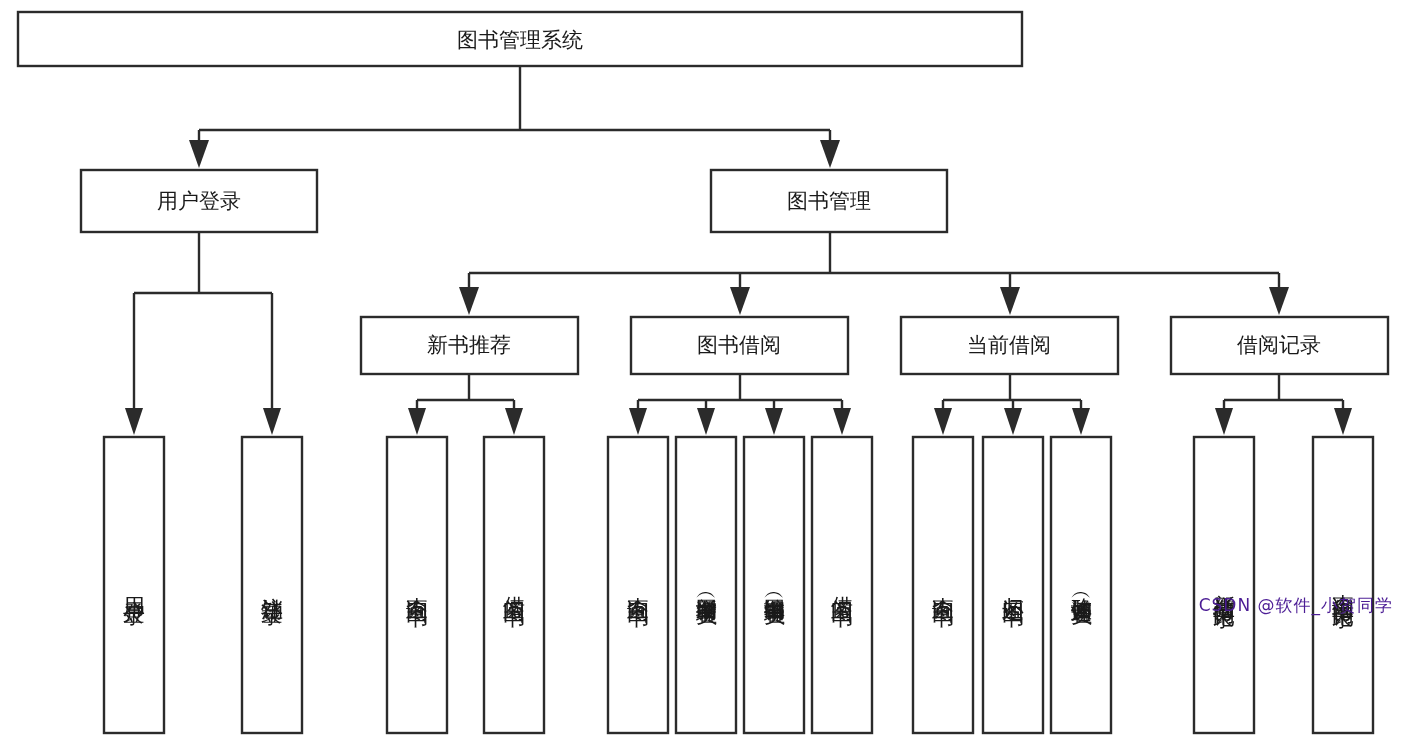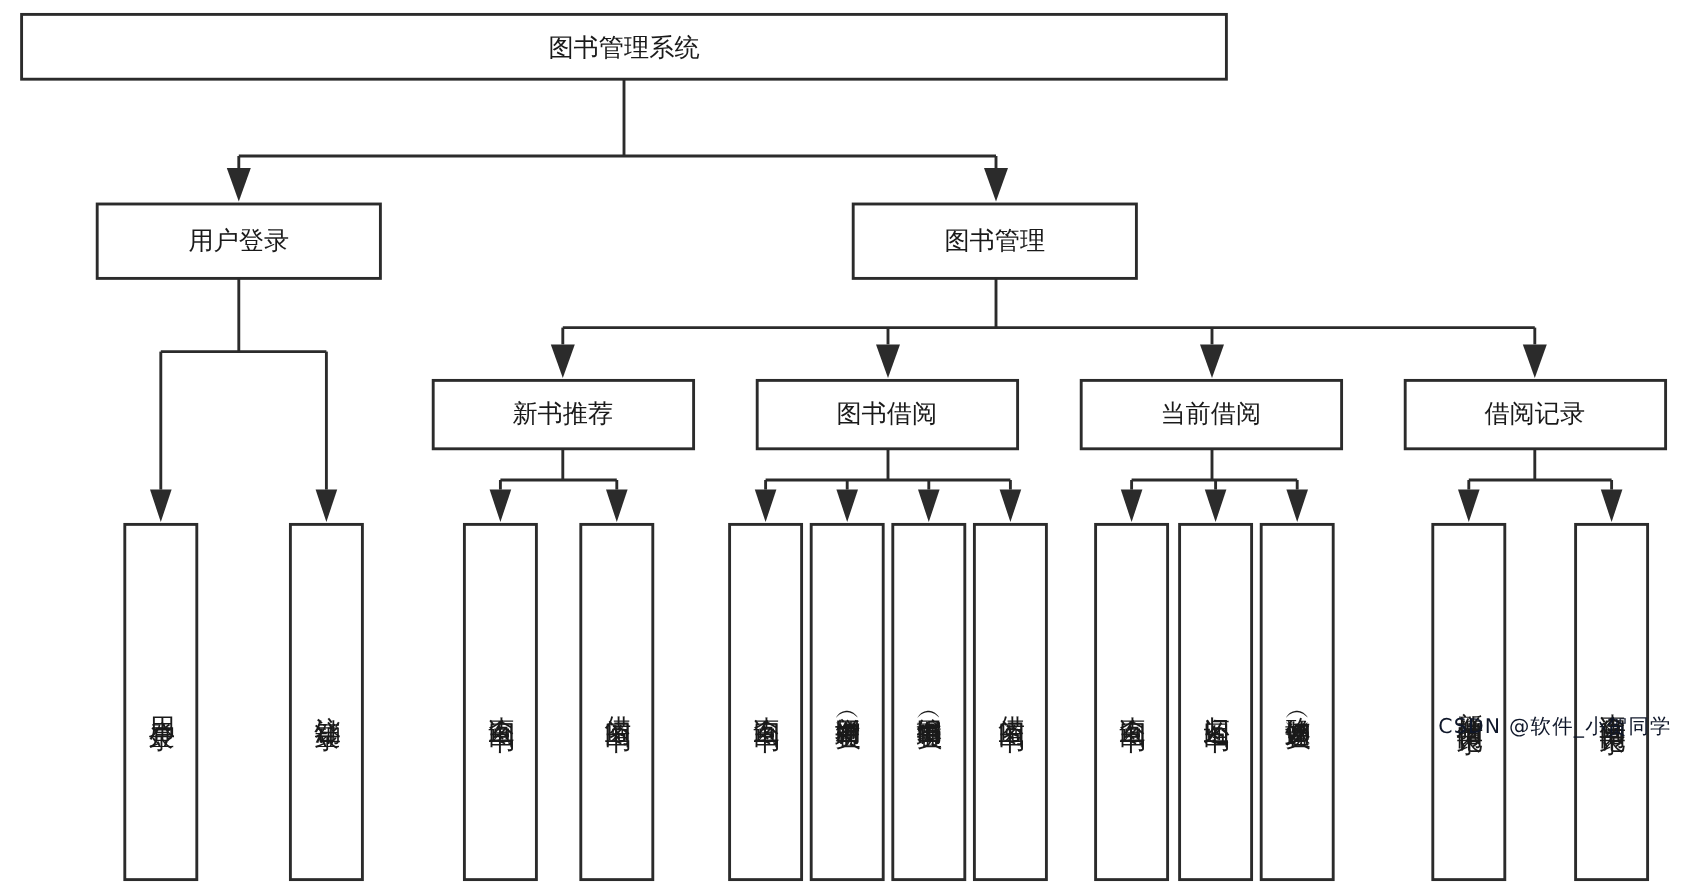--- a/index.html
+++ b/index.html
@@ -65,21 +65,21 @@
     white-space: nowrap;
     pointer-events: none;
     user-select: none;
   }
   .watermark {
     position: absolute;
     right: 12px;
     bottom: 6px;
     font-family: "DejaVu Sans", "Liberation Sans", sans-serif;
     font-size: 17px;
-    color: #0f172a;
+    color: #4c1d95;
     letter-spacing: 1px;
     white-space: nowrap;
     user-select: none;
   }
 </style>
 </head>
 <body>
 
 <div id="diagram-root">
 

